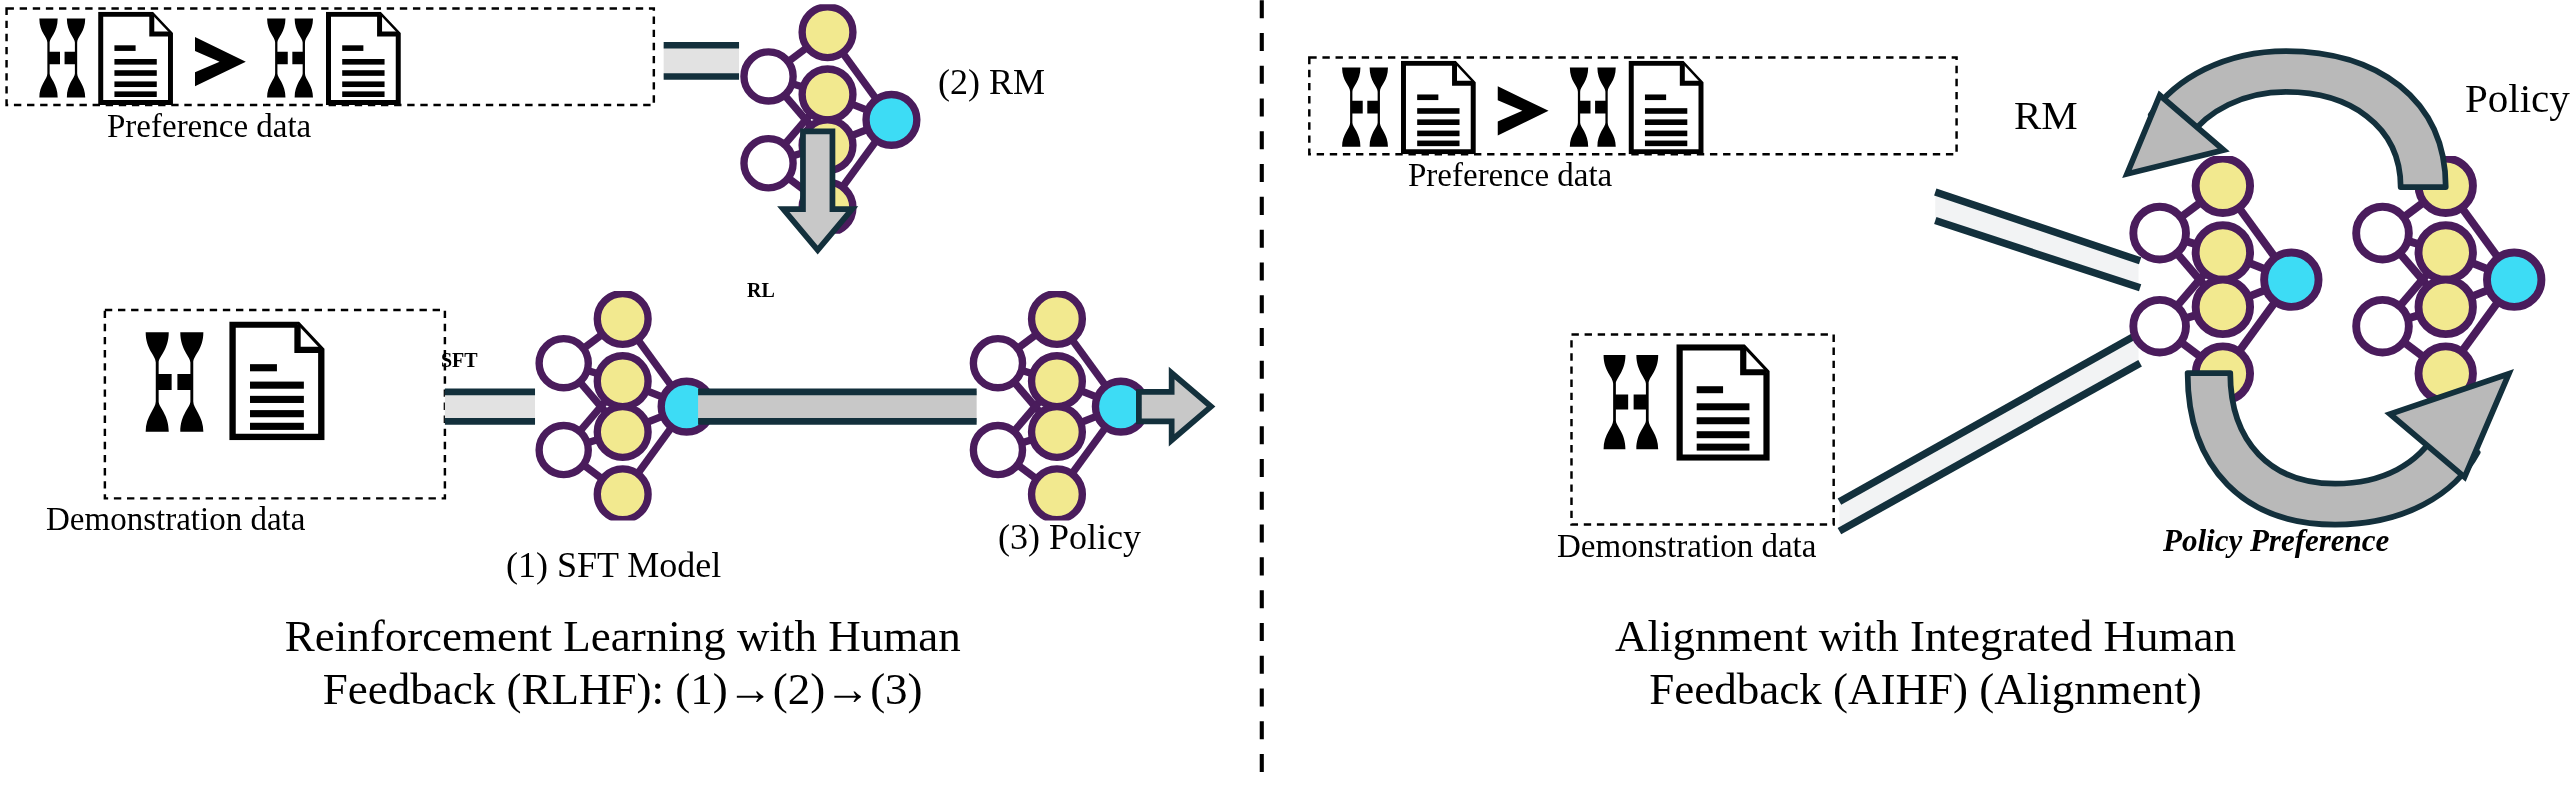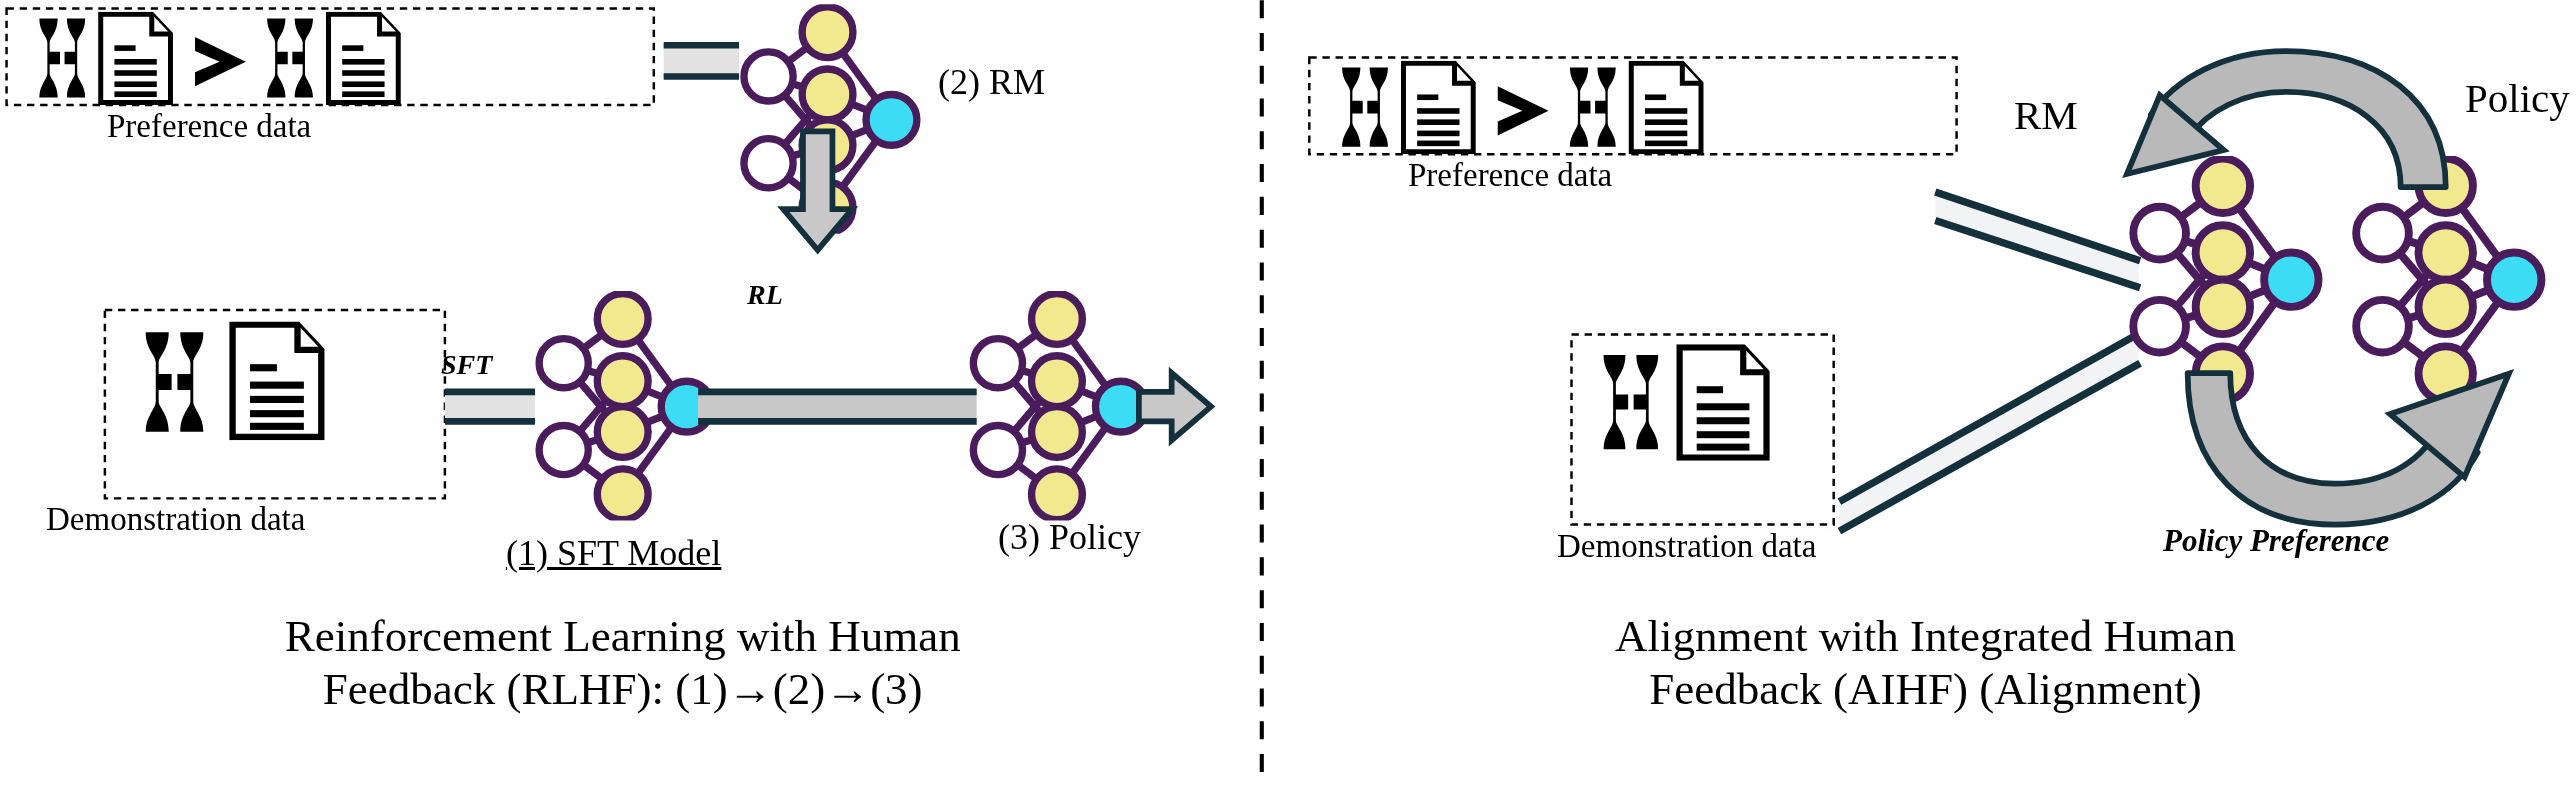--- a/index.html
+++ b/index.html
@@ -4,21 +4,21 @@
 <title>RLHF vs AIHF Diagram</title>
 <style>
   html,body{margin:0;padding:0;background:#ffffff;}
   body{width:2576px;height:787px;font-family:"Liberation Serif",serif;color:#000;}
   #stage{position:relative;width:2576px;height:787px;overflow:hidden;background:#fff;}
   .svgroot{position:absolute;left:0;top:0;width:2576px;height:787px;}
   .lbl{position:absolute;white-space:nowrap;font-family:"Liberation Serif",serif;color:#000;}
   .cap-data{font-size:33px;}
   .cap-node{font-size:36px;}
   .cap-node-big{font-size:41px;}
-  .cap-ital{font-family:"Liberation Serif",serif;font-style:italic;font-weight:bold;font-size:28px;}
+  .cap-ital{font-family:"Liberation Serif",serif;font-weight:bold;font-size:20px;}
   .cap-ital-lg{font-family:"Liberation Serif",serif;font-style:italic;font-weight:bold;font-size:31px;}
   .panel-caption{position:absolute;text-align:center;font-size:45px;line-height:1.18;font-family:"Liberation Serif",serif;}
 </style>
 </head>
 <body>
 
 <div id="stage">
 
   <svg class="svgroot" viewBox="0 0 3144 960" xmlns="http://www.w3.org/2000/svg">
     <defs>
@@ -199,21 +199,21 @@
   <div class="lbl cap-data" style="left:107px; top:108px;">Preference data</div>
 
   <div class="lbl cap-ital" style="left:441px; top:349px;">SFT</div>
 
   <div class="lbl cap-node" style="left:938px; top:61px;">(2) RM</div>
 
   <div class="lbl cap-ital" style="left:747px; top:279px;">RL</div>
 
   <div class="lbl cap-data" style="left:46px; top:501px;">Demonstration data</div>
 
-  <div class="lbl cap-node" style="left:506px; top:532px;text-decoration:underline;">(1) SFT Model</div>
+  <div class="lbl cap-node" style="left:506px; top:544px;">(1) SFT Model</div>
 
   <div class="lbl cap-node" style="left:982px; top:516px;margin-left:16px;">(3) Policy</div>
 
   <div class="panel-caption" style="left:8.2px; top:610px; width:1229px;">
     <div>Reinforcement Learning with Human</div>
     <div>Feedback (RLHF): (1)→(2)→(3)</div>
   </div>
 
   <div class="lbl cap-data" style="left:1408px; top:157px;">Preference data</div>
 

